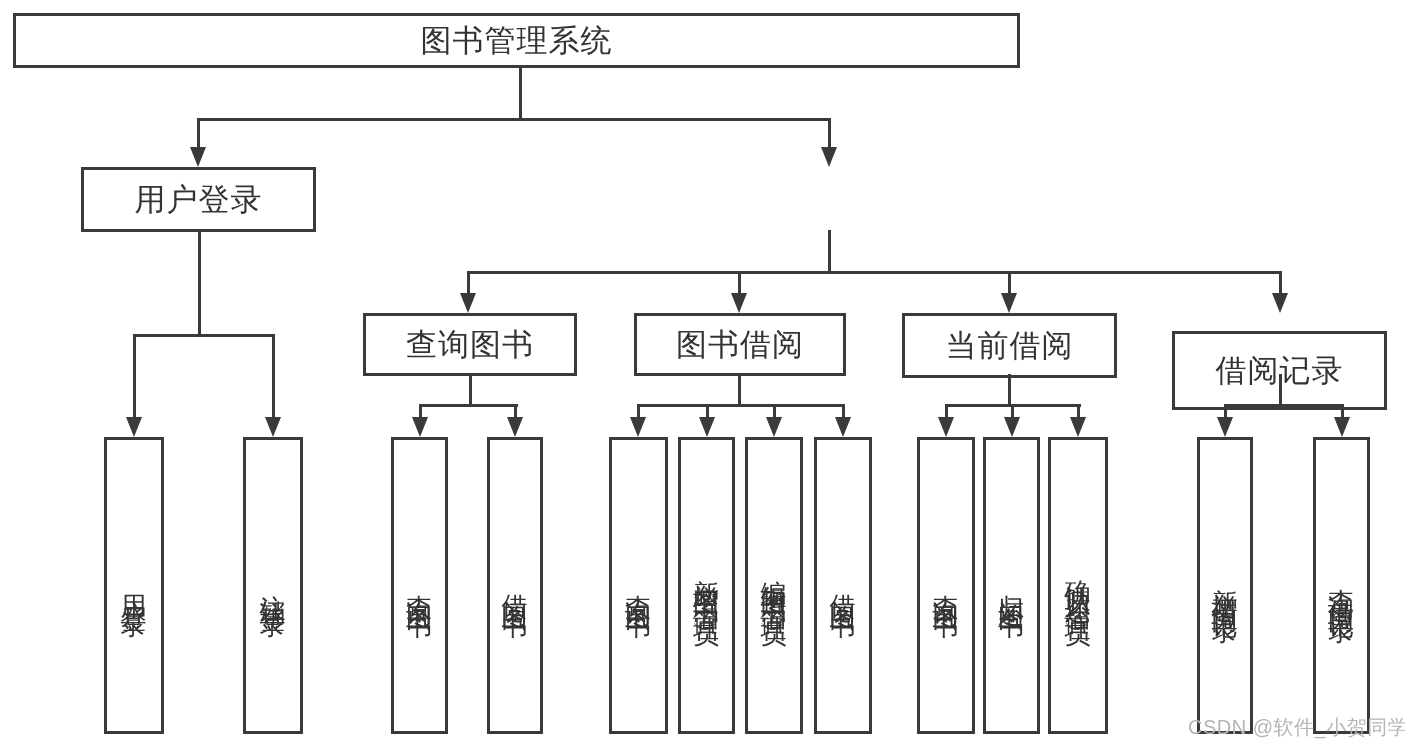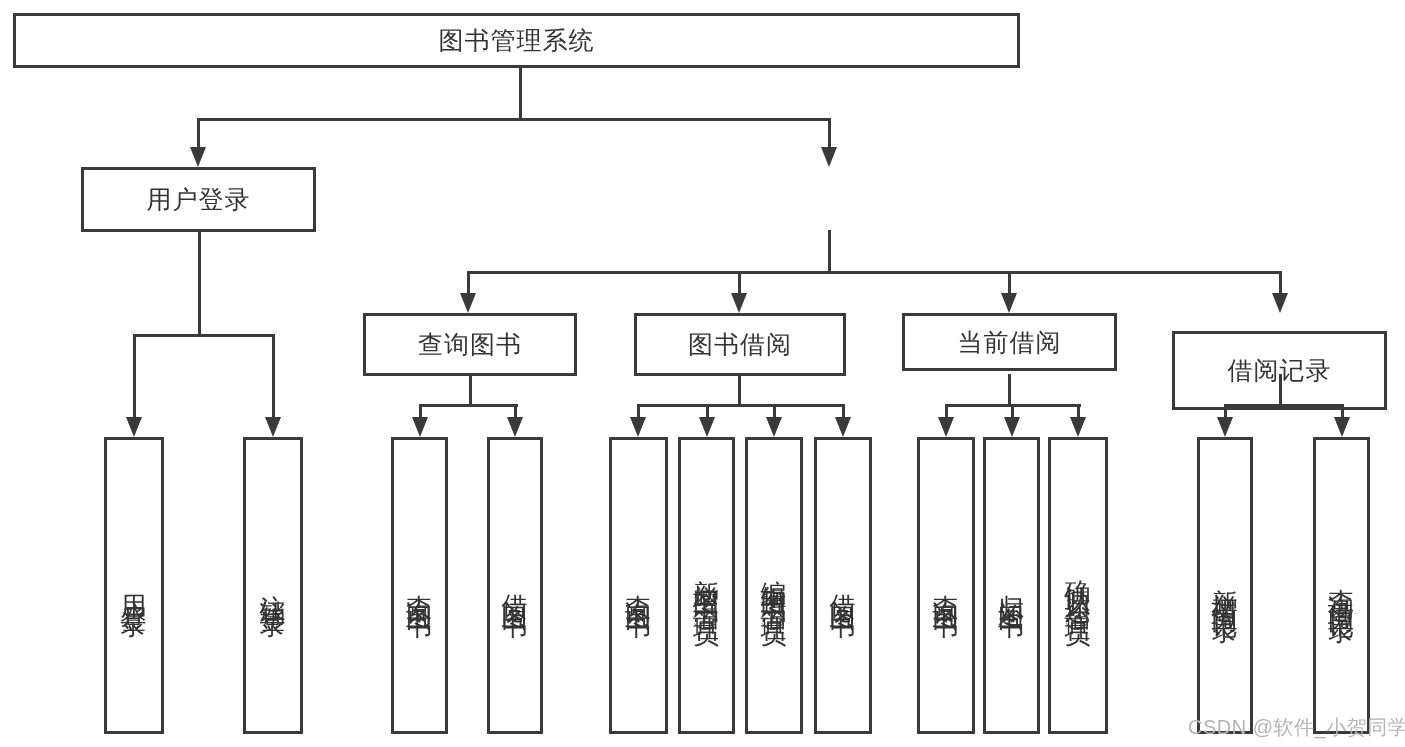--- a/index.html
+++ b/index.html
@@ -9,21 +9,21 @@
     --bg:#ffffff;
   }
   html,body{margin:0;padding:0;background:var(--bg);}
   #canvas{
     position:relative;width:1405px;height:747px;background:var(--bg);
     font-family:"Liberation Sans","DejaVu Sans",sans-serif;overflow:hidden;
   }
   .hnode{
     position:absolute;box-sizing:border-box;border:3px solid var(--line);
     background:var(--bg);display:flex;align-items:center;justify-content:center;
-    font-size:25px;color:var(--text);letter-spacing:1px;white-space:nowrap;text-align:center;
+    font-size:31px;color:var(--text);letter-spacing:1px;white-space:nowrap;text-align:center;
   }
   .leaf{
     position:absolute;top:437px;height:297px;box-sizing:border-box;
     border:3px solid var(--line);background:var(--bg);
     display:flex;align-items:center;justify-content:center;
   }
   .leaf span{
     writing-mode:vertical-rl;text-orientation:mixed;
     font-size:26px;letter-spacing:6px;color:var(--text);line-height:1;
   }
@@ -47,21 +47,21 @@
 
   <div class="hnode" style="left:13px;top:13px;width:1007px;height:55px">图书管理系统</div>
 
   <div class="hnode" style="left:81px;top:167px;width:235px;height:65px">用户登录</div>
 
 
   <div class="hnode" style="left:363px;top:313px;width:214px;height:63px">查询图书</div>
 
   <div class="hnode" style="left:634px;top:313px;width:212px;height:63px">图书借阅</div>
 
-  <div class="hnode" style="left:902px;top:313px;width:215px;height:58px">当前借阅</div>
+  <div class="hnode" style="left:902px;top:313px;width:215px;height:65px">当前借阅</div>
 
   <div class="hnode" style="left:1172px;top:331px;width:215px;height:79px">借阅记录</div>
 
   <div class="leaf" style="left:104px;width:60px">
     <span>用户登录</span>
   </div>
   <div class="leaf" style="left:243px;width:60px">
     <span>注销登录</span>
   </div>
 

